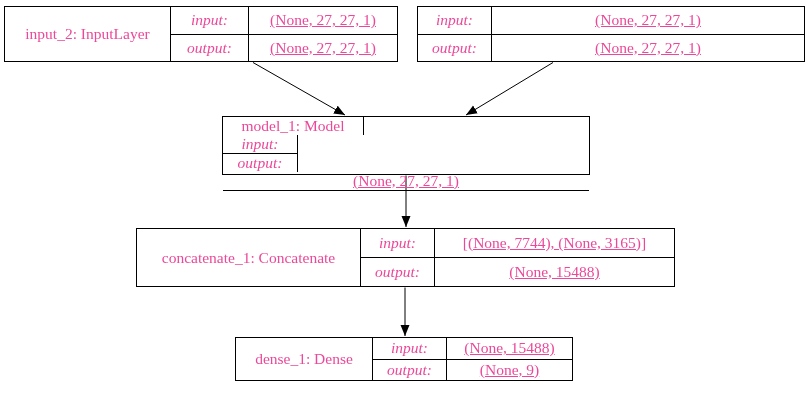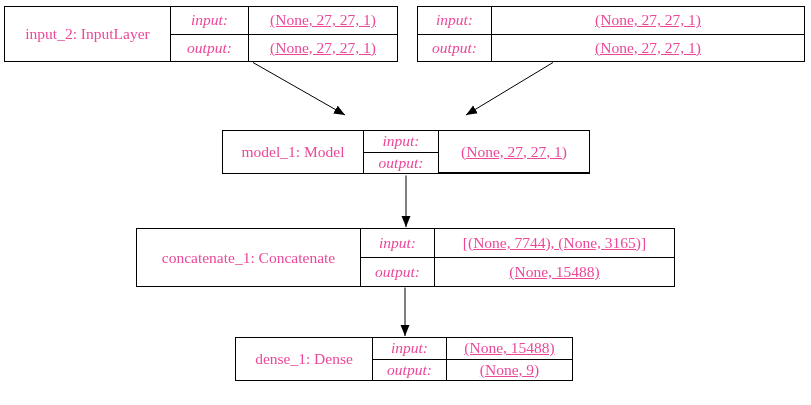--- a/index.html
+++ b/index.html
@@ -97,21 +97,21 @@
     <div class="io-col" style="width:73px;">
       <div class="cell row-top">input:</div>
       <div class="cell">output:</div>
     </div>
     <div class="shape-col">
       <div class="cell row-top">(None, 27, 27, 1)</div>
       <div class="cell">(None, 27, 27, 1)</div>
     </div>
   </div>
 
-  <div class="node" style="left:222px; top:130px; width:368px; height:44px;">
+  <div class="node" style="left:222px; top:116px; width:368px; height:59px;flex-direction:column;">
     <div class="cell label-cell" style="width:141px;">model_1: Model</div>
     <div class="io-col" style="width:74px;">
       <div class="cell row-top">input:</div>
       <div class="cell">output:</div>
     </div>
     <div class="shape-col">
       <div class="cell row-top">(None, 27, 27, 1)</div>
     </div>
   </div>
 

